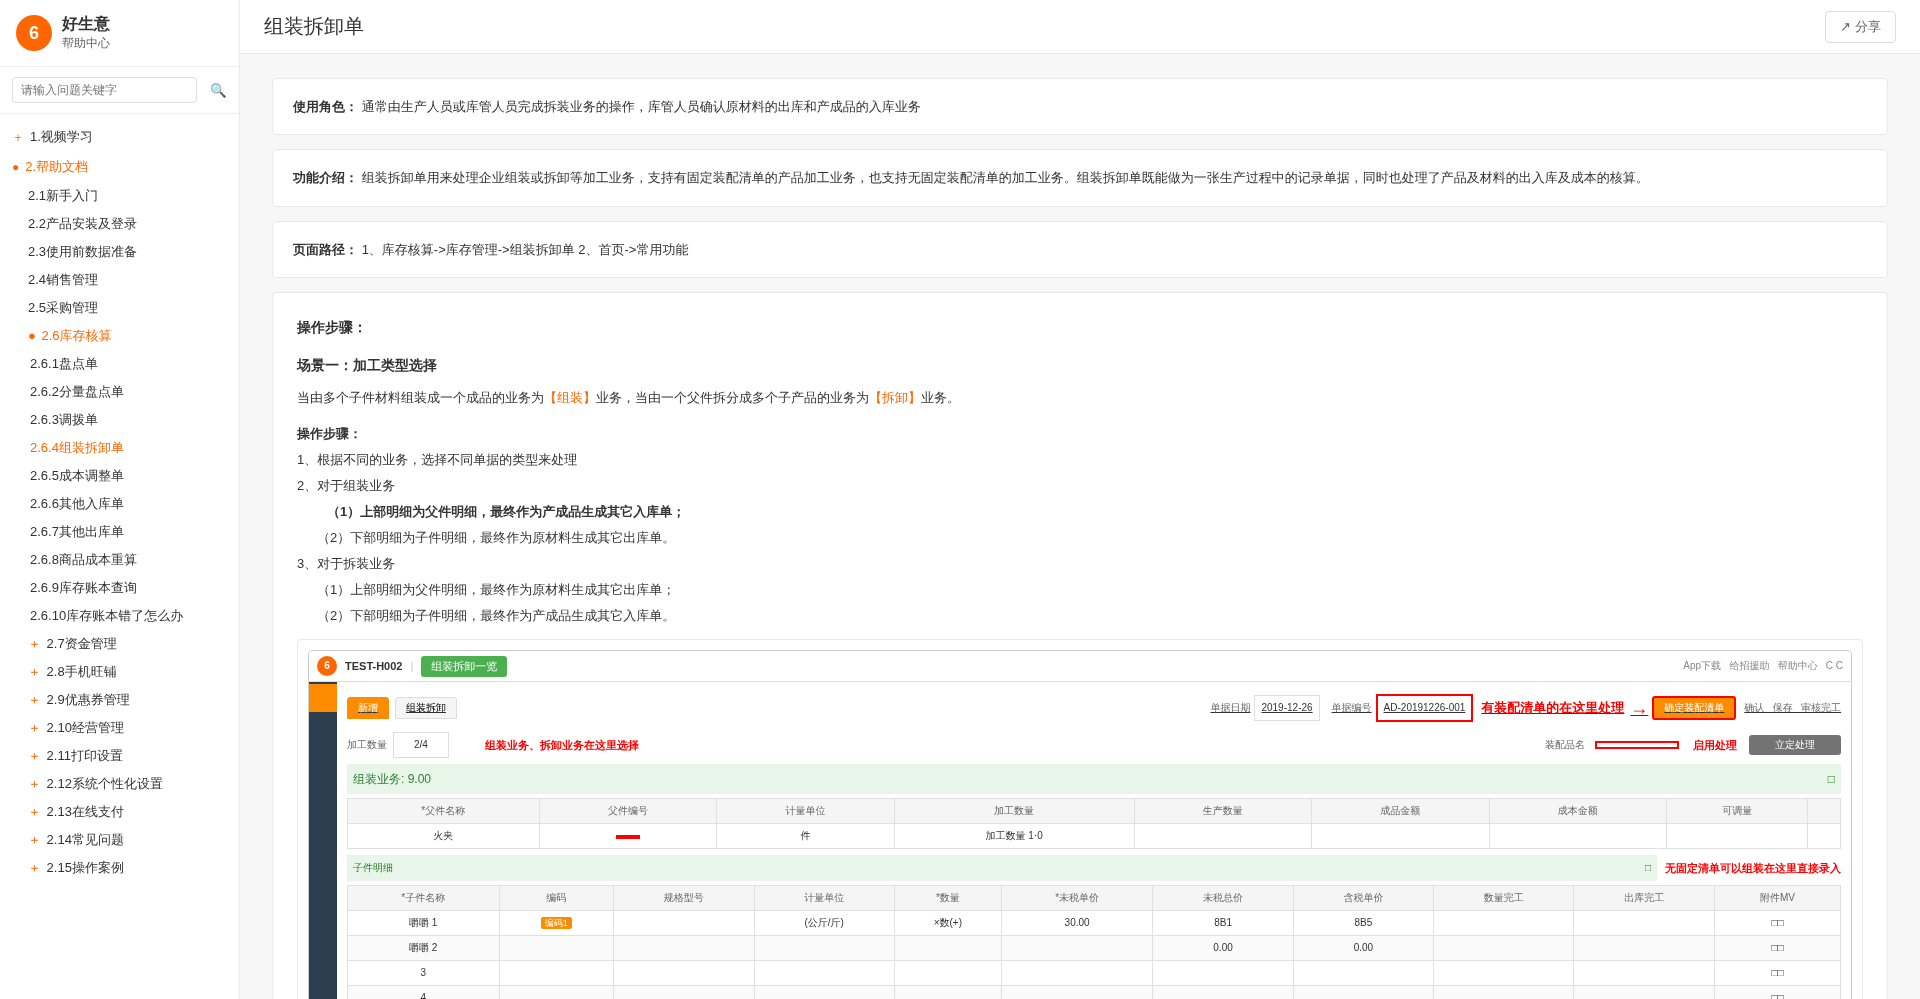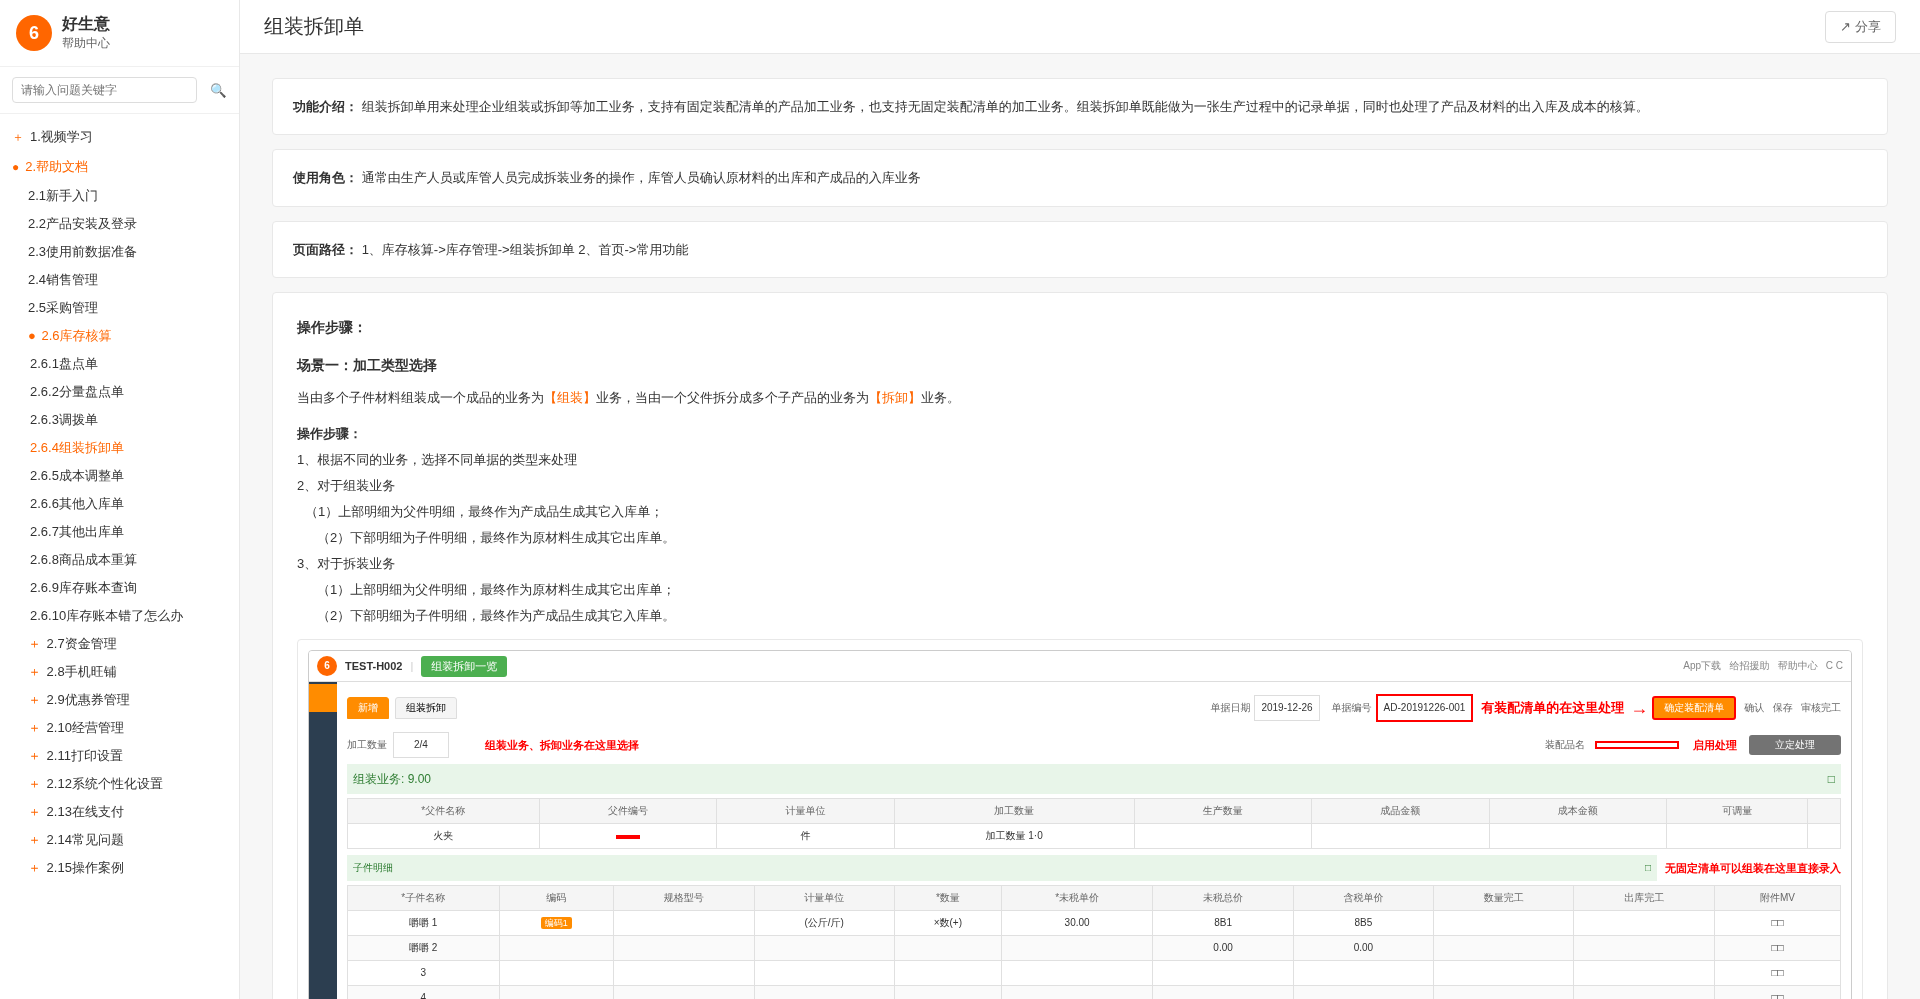--- a/index.html
+++ b/index.html
@@ -299,47 +299,47 @@
     <h1 id="page-title">组装拆卸单</h1>
     <button class="share-btn">
       <span>↗</span>
       <span>分享</span>
     </button>
   </div>
 
   <div id="content-area">
 
     <div class="info-box">
+      <span style="font-weight:bold;">使用角色：</span>
+      <span>通常由生产人员或库管人员完成拆装业务的操作，库管人员确认原材料的出库和产成品的入库业务</span>
+    </div>
+
+    <div class="info-box">
       <span style="font-weight:bold;">功能介绍：</span>
       <span>组装拆卸单用来处理企业组装或拆卸等加工业务，支持有固定装配清单的产品加工业务，也支持无固定装配清单的加工业务。组装拆卸单既能做为一张生产过程中的记录单据，同时也处理了产品及材料的出入库及成本的核算。</span>
-    </div>
-
-    <div class="info-box">
-      <span style="font-weight:bold;">使用角色：</span>
-      <span>通常由生产人员或库管人员完成拆装业务的操作，库管人员确认原材料的出库和产成品的入库业务</span>
     </div>
 
     <div class="info-box">
       <span style="font-weight:bold;">页面路径：</span>
       <span>1、库存核算-&gt;库存管理-&gt;组装拆卸单 2、首页-&gt;常用功能</span>
     </div>
 
     <div class="step-block">
       <div class="ops-steps">操作步骤：</div>
 
       <div class="scenario-title">场景一：加工类型选择</div>
 
       <div>
         当由多个子件材料组装成一个成品的业务为<span class="bracket">【组装】</span>业务，当由一个父件拆分成多个子产品的业务为<span class="bracket">【拆卸】</span>业务。
       </div>
 
       <div style="margin-top:10px; font-weight:bold;">操作步骤：</div>
       <div>1、根据不同的业务，选择不同单据的类型来处理</div>
       <div>2、对于组装业务</div>
-      <div style="margin-left:8px;">（1）上部明细为父件明细，最终作为产成品生成其它入库单；</div>
+      <div style="margin-left:30px;font-weight:bold;">（1）上部明细为父件明细，最终作为产成品生成其它入库单；</div>
       <div style="margin-left:20px;">（2）下部明细为子件明细，最终作为原材料生成其它出库单。</div>
       <div>3、对于拆装业务</div>
       <div style="margin-left:20px;">（1）上部明细为父件明细，最终作为原材料生成其它出库单；</div>
       <div style="margin-left:20px;">（2）下部明细为子件明细，最终作为产成品生成其它入库单。</div>
 
       <div class="screenshot-box">
         <div style="position:relative; background:#f0f0f0; border:1px solid #ccc; border-radius:4px; overflow:hidden; padding-bottom:6px;">
 
           <div style="background:#fff; border-bottom:1px solid #ddd; padding:4px 8px; display:flex; align-items:center; gap:8px; font-size:11px;">
             <div style="background:#f60; color:#fff; border-radius:50%; width:20px; height:20px; display:flex; align-items:center; justify-content:center; font-size:10px; font-weight:bold;">6</div>
@@ -357,21 +357,21 @@
               <div style="background:#ff8c00; height:28px; margin-top:2px;"></div>
               <div style="height:28px; margin-top:2px;"></div>
               <div style="height:28px; margin-top:2px;"></div>
               <div style="height:28px; margin-top:2px;"></div>
               <div style="height:28px; margin-top:2px;"></div>
               <div style="height:28px; margin-top:2px;"></div>
             </div>
 
             <div style="flex:1; background:#fff; padding:8px 10px; position:relative;">
 
-              <div style="display:flex; align-items:center; gap:6px; margin-bottom:6px; flex-wrap:wrap;">
+              <div style="display:flex; align-items:center; gap:6px; margin-bottom:6px; flex-wrap:wrap;text-decoration:underline;">
                 <button class="sim-tab active">新增</button>
                 <button class="sim-tab">组装拆卸</button>
                 <div style="display:flex; align-items:center; gap:4px; font-size:10px; margin-left:auto;">
                   <span style="color:#666;">单据日期</span>
                   <span style="border:1px solid #ddd; padding:2px 6px; background:#fff; font-size:10px;">2019-12-26</span>
                   <span style="color:#666; margin-left:8px;">单据编号</span>
                   <span style="border:2px solid red; padding:2px 6px; background:#fff; font-size:10px; color:#333;">AD-20191226-001</span>
                   <span style="color:red; font-size:13px; margin-left:4px; font-weight:bold;">有装配清单的在这里处理</span>
                   <span style="color:red; font-size:18px; margin-left:2px;">→</span>
                   <button style="background:#ff8c00; color:#fff; border:none; padding:3px 10px; border-radius:3px; font-size:10px; cursor:pointer; border:2px solid red;">确定装配清单</button>

